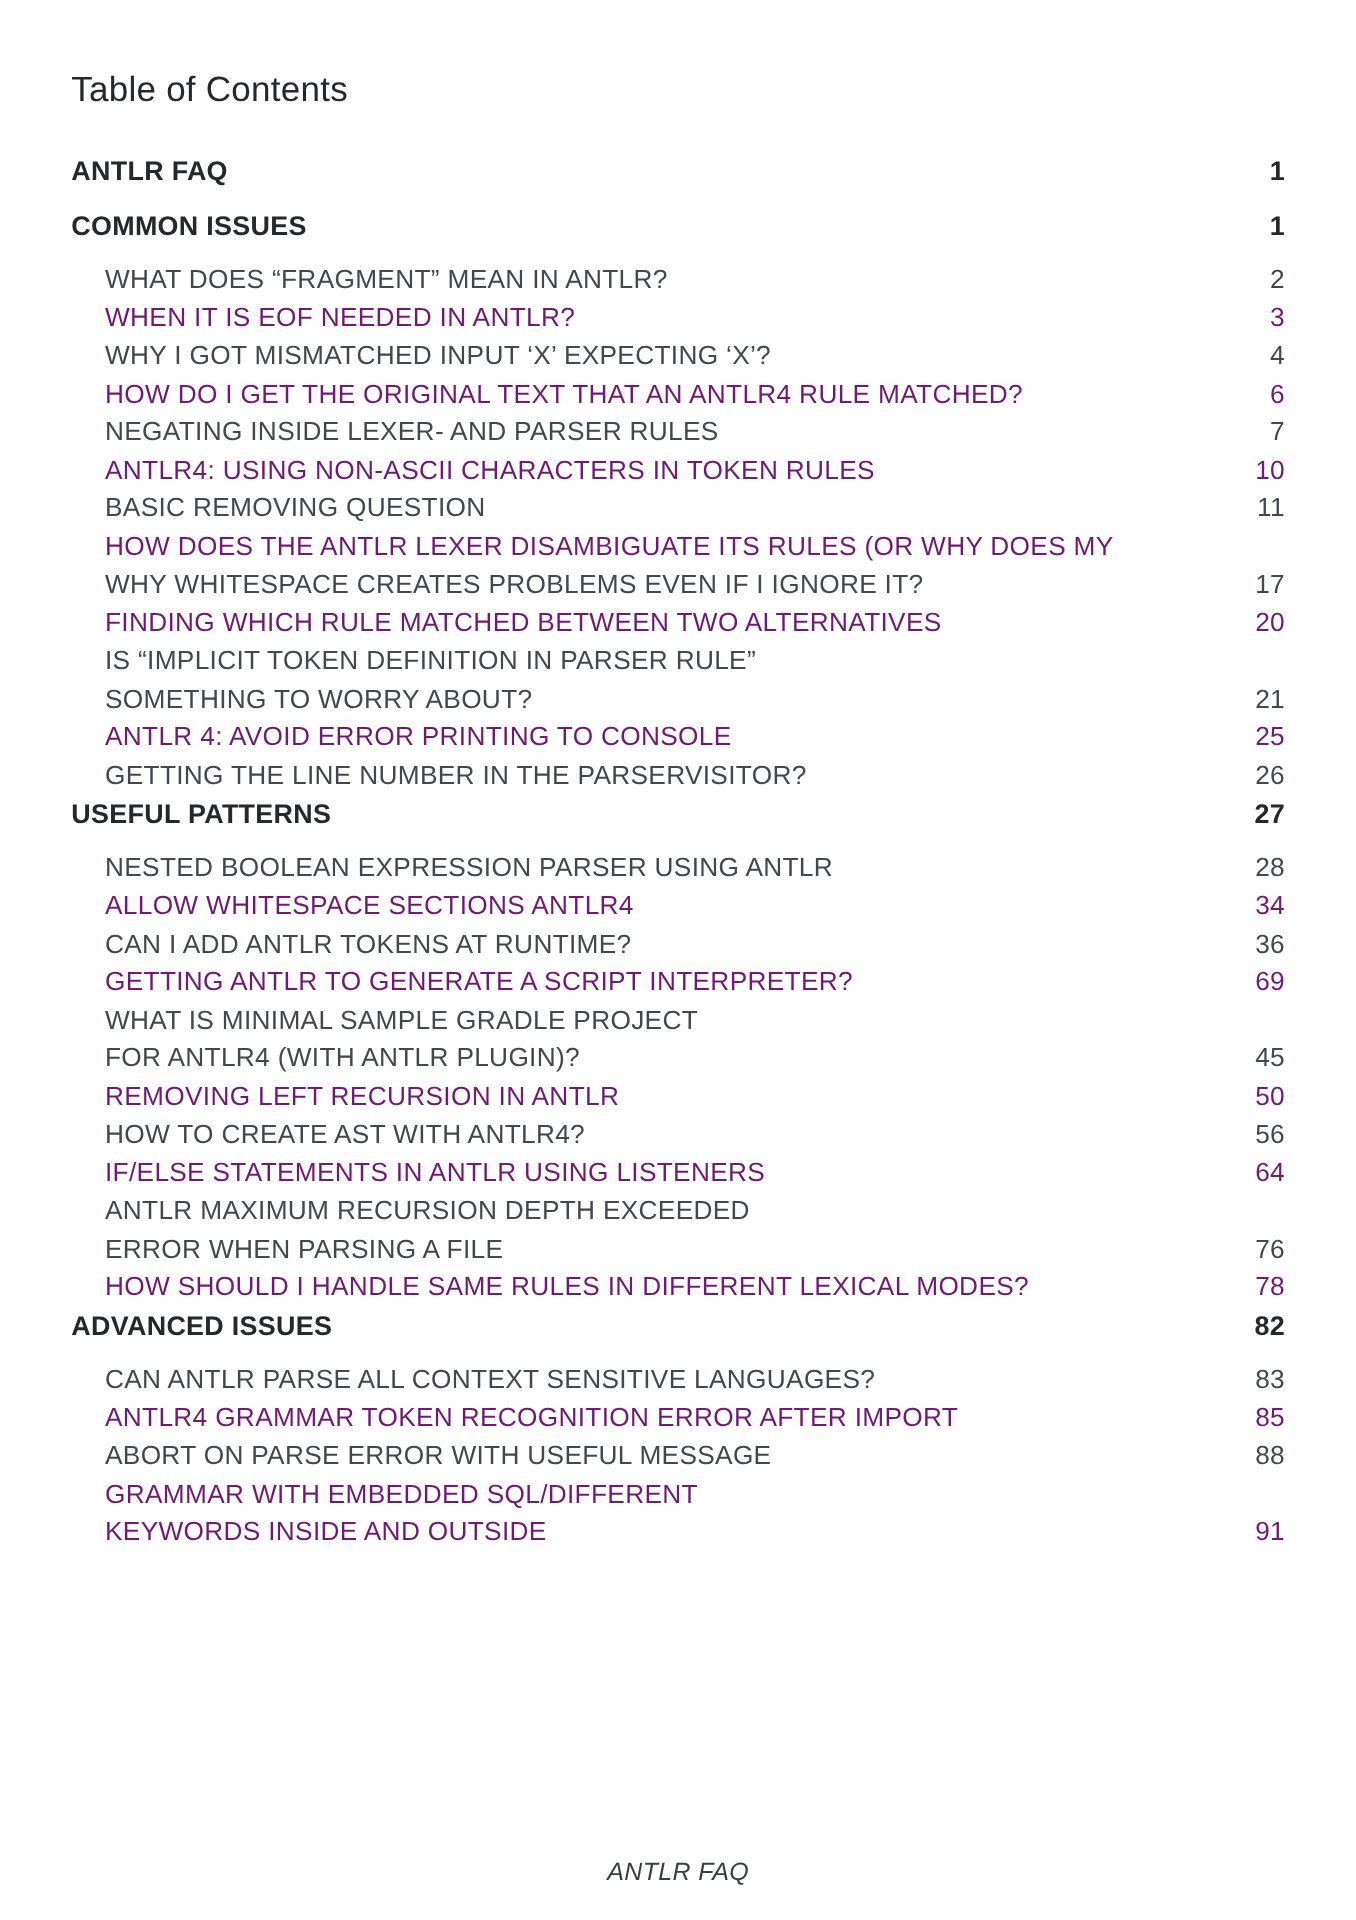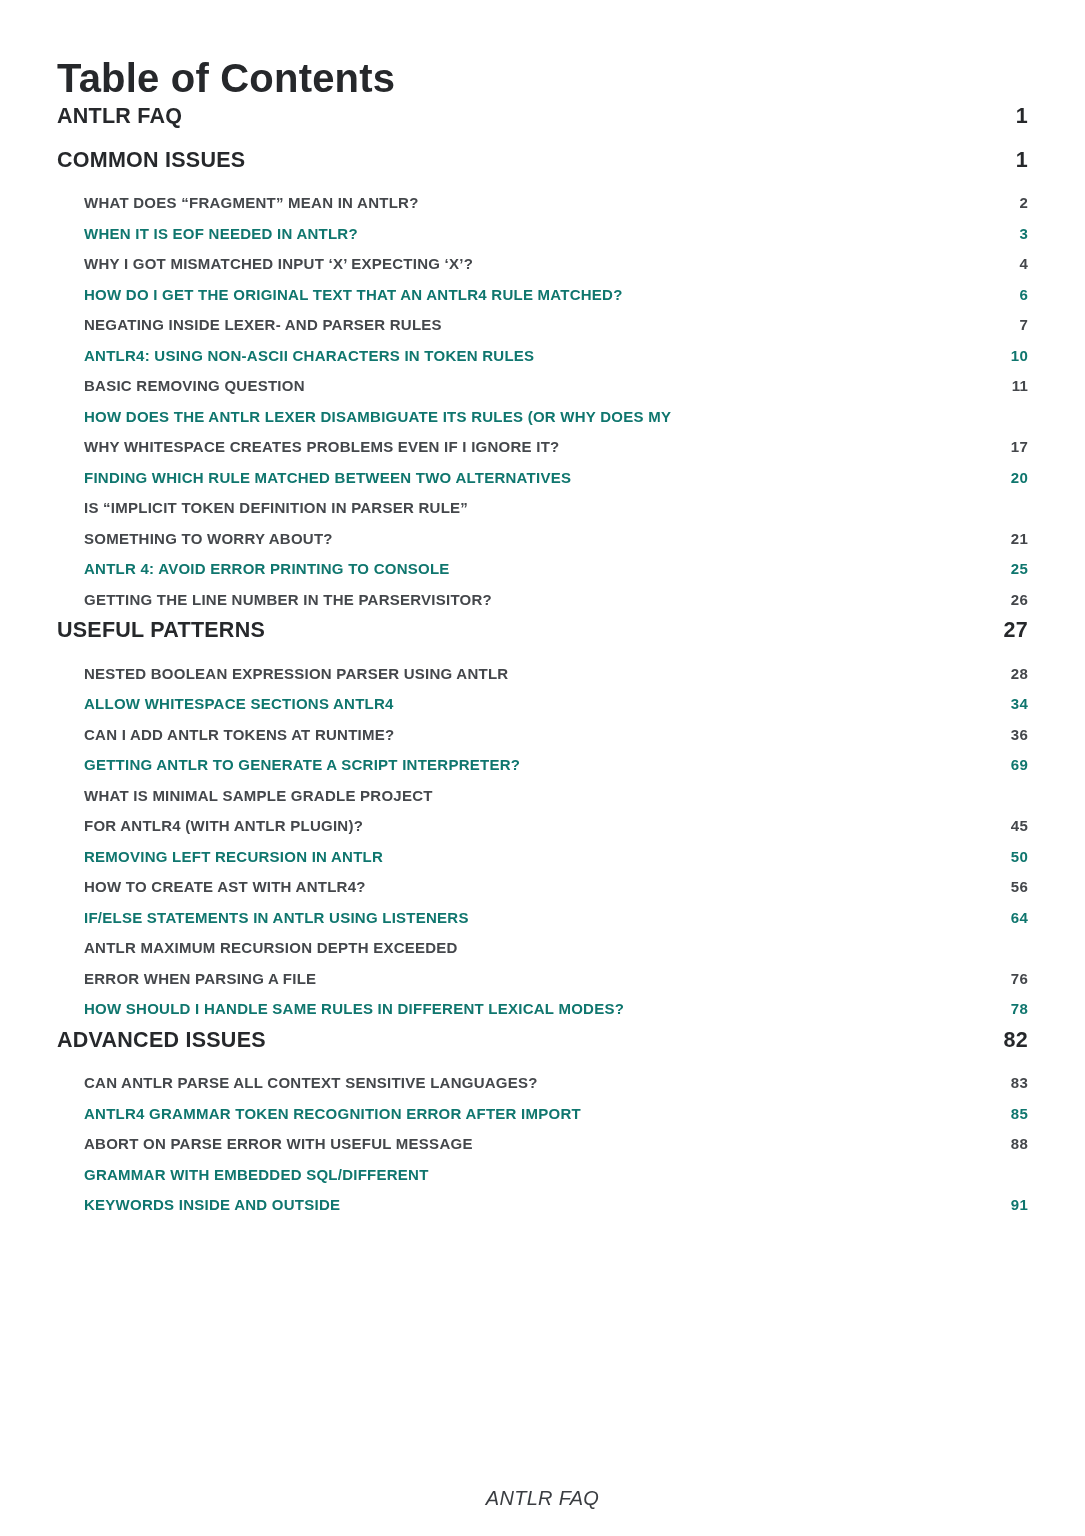--- a/index.html
+++ b/index.html
@@ -10,50 +10,50 @@
   }
   .page {
     position: relative;
     width: 1085px;
     height: 1536px;
     background: #ffffff;
     padding: 56px 57px 0 57px;
     overflow: hidden;
   }
   .page-title {
-    font-size: 40px;
-    font-weight: 700;
+    font-size: 28px;
+    font-weight: 400;
     color: #26282b;
     letter-spacing: 0.2px;
+    margin-bottom: 34px;
   }
   .toc { width: 100%; }
   .row {
     display: flex;
     justify-content: space-between;
     align-items: baseline;
     line-height: 30.5px;
-    font-size: 15px;
+    font-size: 21px;
     letter-spacing: 0.25px;
-    font-weight: bold;
   }
   .row .label { flex: 1 1 auto; }
   .row .pagenum {
     flex: 0 0 auto;
     margin-left: 14px;
     text-align: right;
   }
   .row.section {
     font-weight: 700;
     color: #26282b;
     font-size: 21.5px;
     margin-bottom: 13px;
   }
   .row.section:first-child { margin-top: 0; }
   .row.entry { padding-left: 27px; color: #44474b; }
-  .row.entry.blue { color: #0f766e; }
+  .row.entry.blue { color: #701a75; }
   .page-footer {
     position: absolute;
     left: 0;
     right: 0;
     bottom: 26px;
     text-align: center;
     font-style: italic;
     font-size: 20px;
     letter-spacing: 0.3px;
     color: #3a3d41;

